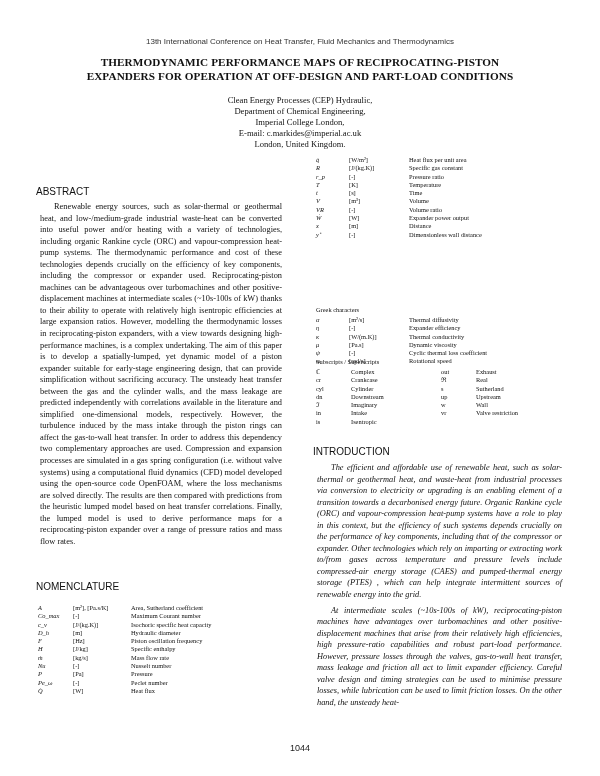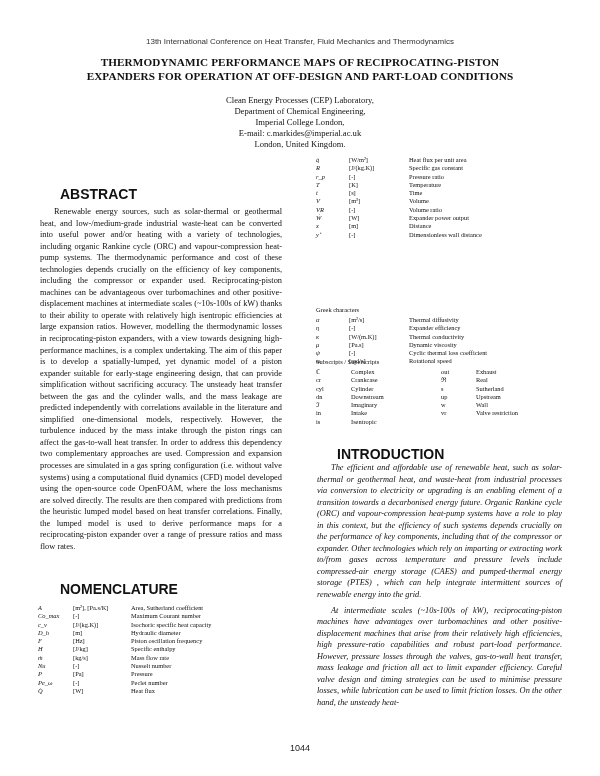--- a/index.html
+++ b/index.html
@@ -2,21 +2,21 @@
 <html><head>
 <meta charset="utf-8">
 <style>
   html, body { margin:0; padding:0; background:#ffffff; }
   body { width:600px; height:776px; position:relative; overflow:hidden; color:#111; font-family:"Liberation Serif", serif; }
   .abs { position:absolute; }
   .conf { top:25px; left:0; width:600px; text-align:center; font-family:"Liberation Sans", sans-serif; font-size:8px; color:#333;margin-top:12px; }
   .title { top:55px; left:40px; width:520px; text-align:center; font-family:"Liberation Serif", serif; font-weight:bold; font-size:11.2px; line-height:14px; letter-spacing:0.1px; }
   .authors { top:95px; left:100px; width:400px; text-align:center; font-size:8.6px; line-height:11px; }
   .authors div { white-space:nowrap; }
-  .h-sec { font-family:"Liberation Sans", sans-serif; font-weight:bold; font-size:14px;margin-left:24px; }
+  .h-sec { font-family:"Liberation Sans", sans-serif; font-weight:normal; font-size:10px; }
   .para { font-size:8.35px; line-height:11.55px; text-align:justify; text-indent:14px; margin:4px; }
   .abstract { top:186px; left:36px; width:250px; }
   .nom-head { top:581px; left:36px; }
   table.nom { border-collapse:collapse; font-size:6.4px; line-height:8.3px; }
   table.nom td { padding:0; vertical-align:top; white-space:nowrap; }
   .sym { font-style:italic; }
   .nom-left { top:604px; left:38px; }
   .nom-left td.c1 { width:35px; } .nom-left td.c2 { width:58px; }
   .nom-right { top:156px; left:316px; }
   .nom-right td.c1 { width:33px; } .nom-right td.c2 { width:60px; }
@@ -35,21 +35,21 @@
 <body>
 
 <div class="abs conf">13th International Conference on Heat Transfer, Fluid Mechanics and Thermodynamics</div>
 
 <div class="abs title">
   <div>THERMODYNAMIC PERFORMANCE MAPS OF RECIPROCATING-PISTON</div>
   <div>EXPANDERS FOR OPERATION AT OFF-DESIGN AND PART-LOAD CONDITIONS</div>
 </div>
 
 <div class="abs authors">
-  <div>Clean Energy Processes (CEP) Laboratory,</div>
+  <div>Clean Energy Processes (CEP) Hydraulic,</div>
   <div>Department of Chemical Engineering,</div>
   <div>Imperial College London,</div>
   <div>E-mail: c.markides@imperial.ac.uk</div>
   <div>London, United Kingdom.</div>
 </div>
 
 <div class="abs abstract">
   <div class="h-sec">ABSTRACT</div>
   <p class="para">Renewable energy sources, such as solar-thermal or geothermal heat, and low-/medium-grade industrial waste-heat can be converted into useful power and/or heating with a variety of technologies, including organic Rankine cycle (ORC) and vapour-compression heat-pump systems. The thermodynamic performance and cost of these technologies depends crucially on the efficiency of key components, including the compressor or expander used. Reciprocating-piston machines can be advantageous over turbomachines and other positive-displacement machines at intermediate scales (~10s-100s of kW) thanks to their ability to operate with relatively high isentropic efficiencies at large expansion ratios. However, modelling the thermodynamic losses in reciprocating-piston expanders, with a view towards designing high-performance machines, is a complex undertaking. The aim of this paper is to develop a spatially-lumped, yet dynamic model of a piston expander suitable for early-stage engineering design, that can provide simplification without sacrificing accuracy. The unsteady heat transfer between the gas and the cylinder walls, and the mass leakage are predicted independently with correlations available in the literature and simplified one-dimensional models, respectively. However, the turbulence induced by the mass intake through the piston rings can affect the gas-to-wall heat transfer. In order to address this dependency two complementary approaches are used. Compression and expansion processes are simulated in a gas spring configuration (i.e. without valve systems) using a computational fluid dynamics (CFD) model developed using the open-source code OpenFOAM, where the loss mechanisms are solved directly. The results are then compared with predictions from the heuristic lumped model based on heat transfer correlations. Finally, the lumped model is used to derive performance maps for a reciprocating-piston expander over a range of pressure ratios and mass flow rates.</p>
 </div>

